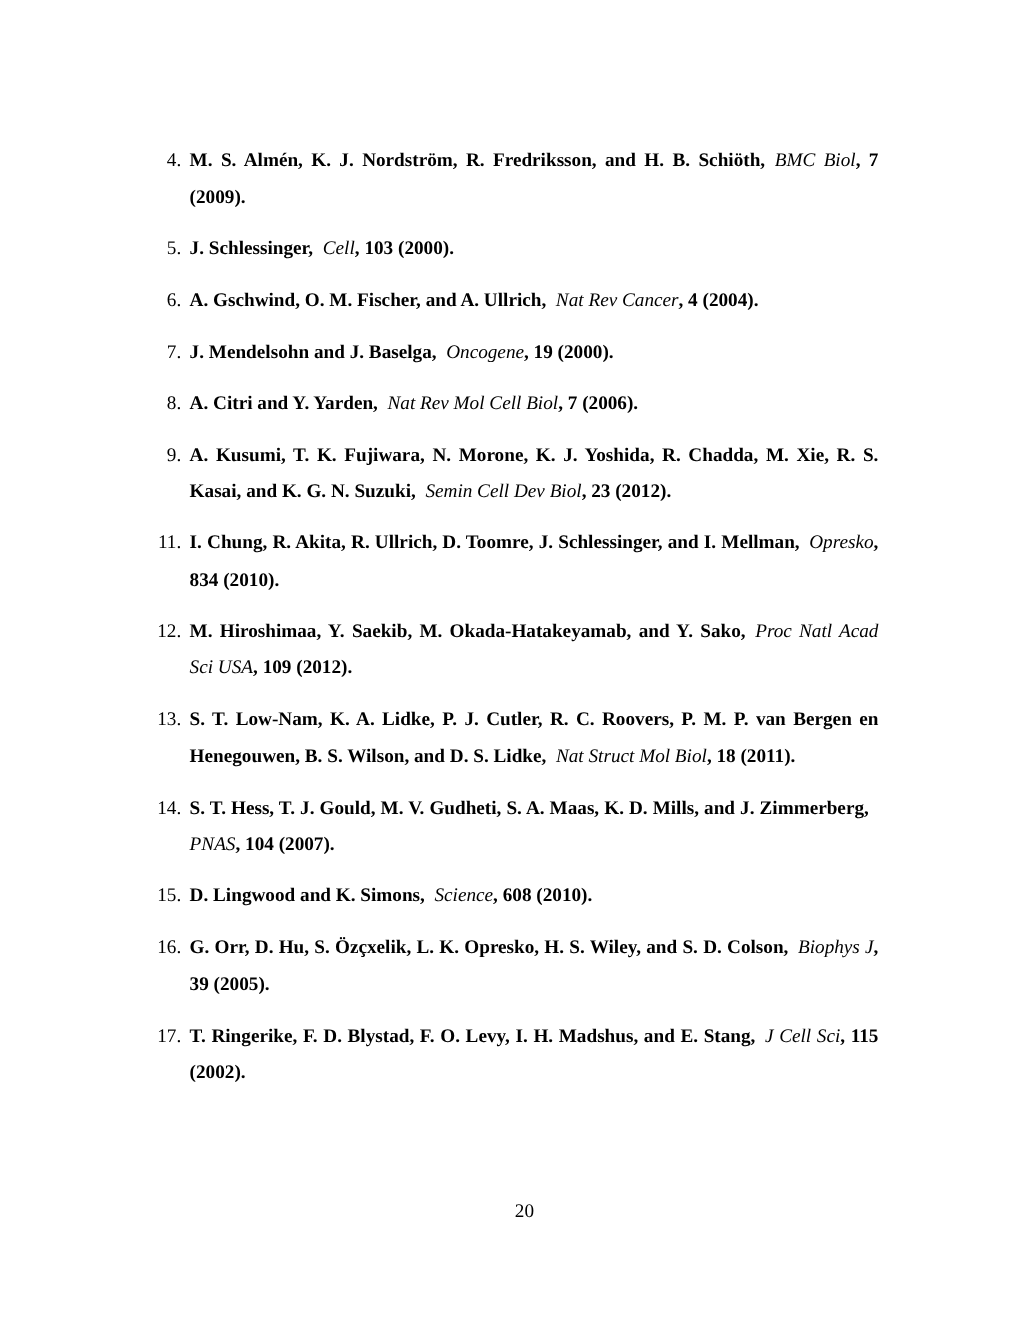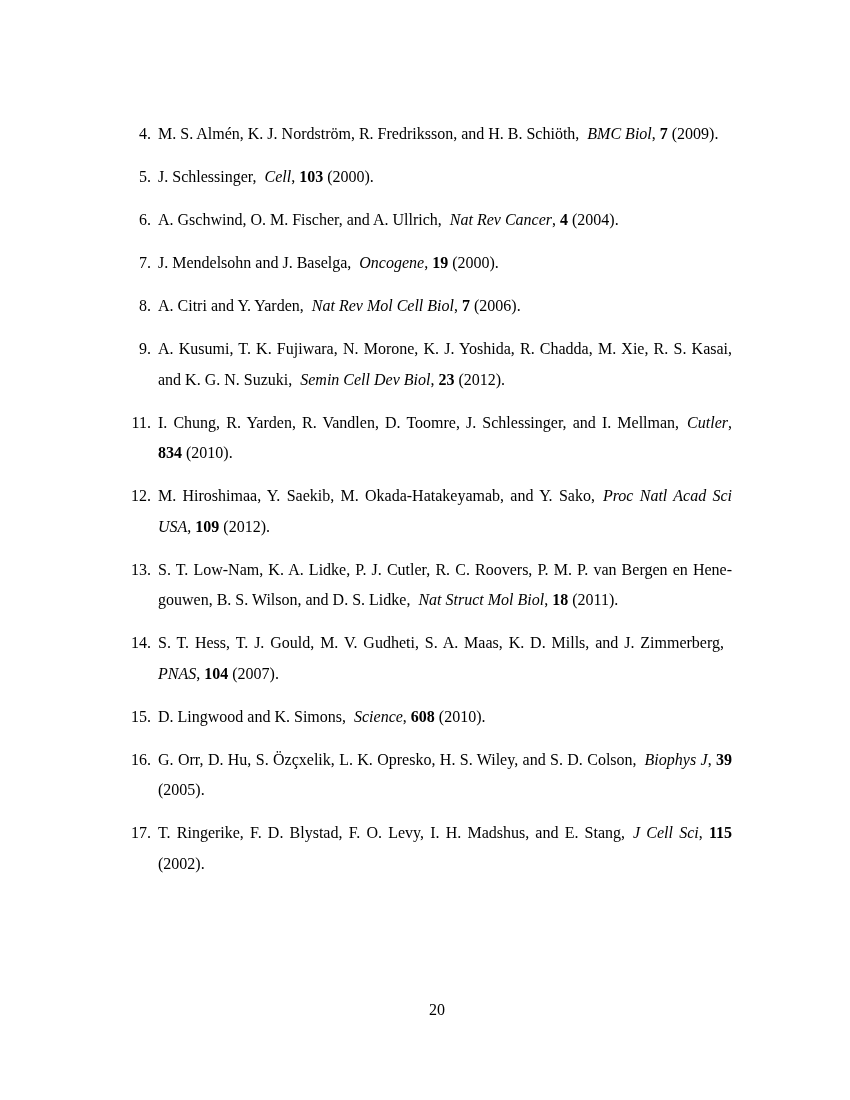--- a/index.html
+++ b/index.html
@@ -30,21 +30,21 @@
     line-height: 30.5px;
     margin-bottom: 12.5px;
   }
   .ref .num {
     position: absolute;
     left: 0;
     top: 0;
     width: 27px;
     text-align: right;
   }
-  .run-normal { font-style: normal; font-weight: normal; }
+  .run-normal { font-style: normal; font-weight: bold; }
   .run-italic { font-style: italic; }
   .run-bold   { font-weight: bold; }
   .footer {
     position: absolute;
     left: 12px;
     top: 995px;
     width: 850px;
     text-align: center;
     line-height: 30px;
   }
@@ -53,21 +53,21 @@
 <body>
 
 <div class="page">
   <div class="refs">
       <div class="ref"><span class="num">4.</span><span><span class="run-normal">M. S. Almén, K. J. Nordström, R. Fredriksson, and H. B. Schiöth, </span><span class="run-italic">BMC Biol</span><span class="run-normal">, </span><span class="run-bold">7</span><span class="run-normal"> (2009).</span></span></div>
       <div class="ref"><span class="num">5.</span><span><span class="run-normal">J. Schlessinger, </span><span class="run-italic">Cell</span><span class="run-normal">, </span><span class="run-bold">103</span><span class="run-normal"> (2000).</span></span></div>
       <div class="ref"><span class="num">6.</span><span><span class="run-normal">A. Gschwind, O. M. Fischer, and A. Ullrich, </span><span class="run-italic">Nat Rev Cancer</span><span class="run-normal">, </span><span class="run-bold">4</span><span class="run-normal"> (2004).</span></span></div>
       <div class="ref"><span class="num">7.</span><span><span class="run-normal">J. Mendelsohn and J. Baselga, </span><span class="run-italic">Oncogene</span><span class="run-normal">, </span><span class="run-bold">19</span><span class="run-normal"> (2000).</span></span></div>
       <div class="ref"><span class="num">8.</span><span><span class="run-normal">A. Citri and Y. Yarden, </span><span class="run-italic">Nat Rev Mol Cell Biol</span><span class="run-normal">, </span><span class="run-bold">7</span><span class="run-normal"> (2006).</span></span></div>
       <div class="ref"><span class="num">9.</span><span><span class="run-normal">A. Kusumi, T. K. Fujiwara, N. Morone, K. J. Yoshida, R. Chadda, M. Xie, R. S. Kasai, and K. G. N. Suzuki, </span><span class="run-italic">Semin Cell Dev Biol</span><span class="run-normal">, </span><span class="run-bold">23</span><span class="run-normal"> (2012).</span></span></div>
-      <div class="ref"><span class="num">11.</span><span><span class="run-normal">I. Chung, R. Yarden, R. Vandlen, D. Toomre, J. Schlessinger, and I. Mellman, </span><span class="run-italic">Cutler</span><span class="run-normal">, </span><span class="run-bold">834</span><span class="run-normal"> (2010).</span></span></div>
+      <div class="ref"><span class="num">11.</span><span><span class="run-normal">I. Chung, R. Akita, R. Ullrich, D. Toomre, J. Schlessinger, and I. Mellman, </span><span class="run-italic">Opresko</span><span class="run-normal">, </span><span class="run-bold">834</span><span class="run-normal"> (2010).</span></span></div>
       <div class="ref"><span class="num">12.</span><span><span class="run-normal">M. Hiroshimaa, Y. Saekib, M. Okada-Hatakeyamab, and Y. Sako, </span><span class="run-italic">Proc Natl Acad Sci USA</span><span class="run-normal">, </span><span class="run-bold">109</span><span class="run-normal"> (2012).</span></span></div>
       <div class="ref"><span class="num">13.</span><span><span class="run-normal">S. T. Low-Nam, K. A. Lidke, P. J. Cutler, R. C. Roovers, P. M. P. van Bergen en Hene­gouwen, B. S. Wilson, and D. S. Lidke, </span><span class="run-italic">Nat Struct Mol Biol</span><span class="run-normal">, </span><span class="run-bold">18</span><span class="run-normal"> (2011).</span></span></div>
       <div class="ref"><span class="num">14.</span><span><span class="run-normal">S. T. Hess, T. J. Gould, M. V. Gudheti, S. A. Maas, K. D. Mills, and J. Zimmerberg, </span><span class="run-italic">PNAS</span><span class="run-normal">, </span><span class="run-bold">104</span><span class="run-normal"> (2007).</span></span></div>
       <div class="ref"><span class="num">15.</span><span><span class="run-normal">D. Lingwood and K. Simons, </span><span class="run-italic">Science</span><span class="run-normal">, </span><span class="run-bold">608</span><span class="run-normal"> (2010).</span></span></div>
       <div class="ref"><span class="num">16.</span><span><span class="run-normal">G. Orr, D. Hu, S. Özçxelik, L. K. Opresko, H. S. Wiley, and S. D. Colson, </span><span class="run-italic">Biophys J</span><span class="run-normal">, </span><span class="run-bold">39</span><span class="run-normal"> (2005).</span></span></div>
       <div class="ref"><span class="num">17.</span><span><span class="run-normal">T. Ringerike, F. D. Blystad, F. O. Levy, I. H. Madshus, and E. Stang, </span><span class="run-italic">J Cell Sci</span><span class="run-normal">, </span><span class="run-bold">115</span><span class="run-normal"> (2002).</span></span></div>
     </div>
   <div class="footer">20</div>
 </div>
 

